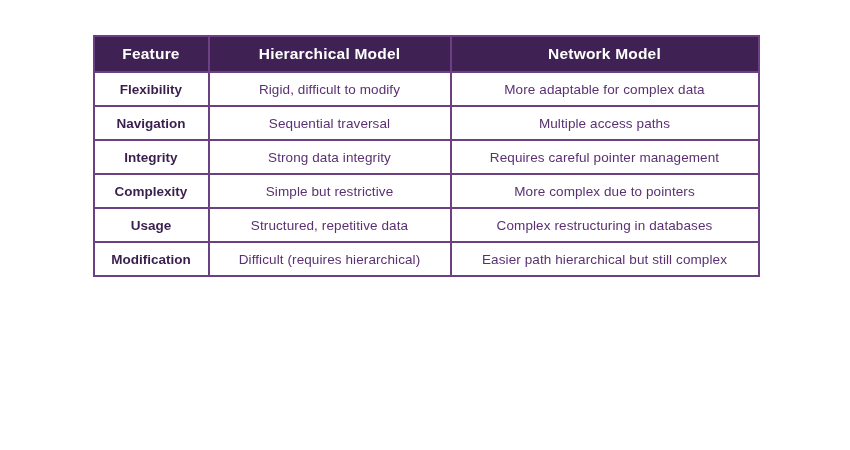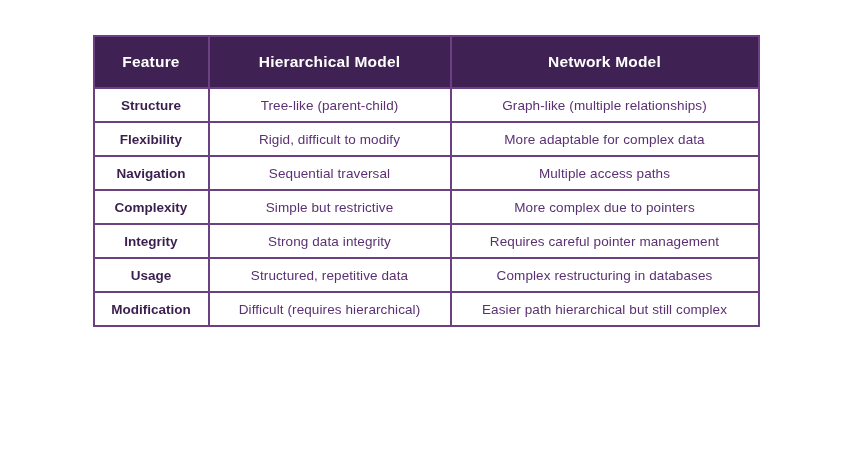--- a/index.html
+++ b/index.html
@@ -42,21 +42,21 @@
     padding: 0 4px;
     box-sizing: border-box;
     overflow: hidden;
     white-space: nowrap;
   }
   table.compare thead th {
     background: var(--header-bg);
     color: var(--header-text);
     font-weight: bold;
     font-size: 15.5px;
-    height: 52px;
+    height: 36px;
     letter-spacing: 0.2px;
     margin-top: 28px;
   }
   table.compare tbody th.feature-cell {
     color: var(--label-text);
     font-weight: bold;
     font-size: 13.5px;
   }
   table.compare tbody td {
     color: var(--cell-text);
@@ -77,44 +77,39 @@
     </colgroup>
     <thead>
       <tr>
         <th>Feature</th>
         <th>Hierarchical Model</th>
         <th>Network Model</th>
       </tr>
     </thead>
     <tbody>
 
-    <tr>
-          <th class="feature-cell">Structure</th>
-          <td>Tree-like (parent-child)</td>
-          <td>Graph-like (multiple relationships)</td>
-        </tr>
         <tr>
           <th class="feature-cell">Flexibility</th>
           <td>Rigid, difficult to modify</td>
           <td>More adaptable for complex data</td>
         </tr>
         <tr>
           <th class="feature-cell">Navigation</th>
           <td>Sequential traversal</td>
           <td>Multiple access paths</td>
         </tr>
         <tr>
+          <th class="feature-cell">Integrity</th>
+          <td>Strong data integrity</td>
+          <td>Requires careful pointer management</td>
+        </tr>
+        <tr>
           <th class="feature-cell">Complexity</th>
           <td>Simple but restrictive</td>
           <td>More complex due to pointers</td>
-        </tr>
-        <tr>
-          <th class="feature-cell">Integrity</th>
-          <td>Strong data integrity</td>
-          <td>Requires careful pointer management</td>
         </tr>
         <tr>
           <th class="feature-cell">Usage</th>
           <td>Structured, repetitive data</td>
           <td>Complex restructuring in databases</td>
         </tr>
         <tr>
           <th class="feature-cell">Modification</th>
           <td>Difficult (requires hierarchical)</td>
           <td>Easier path hierarchical but still complex</td>

